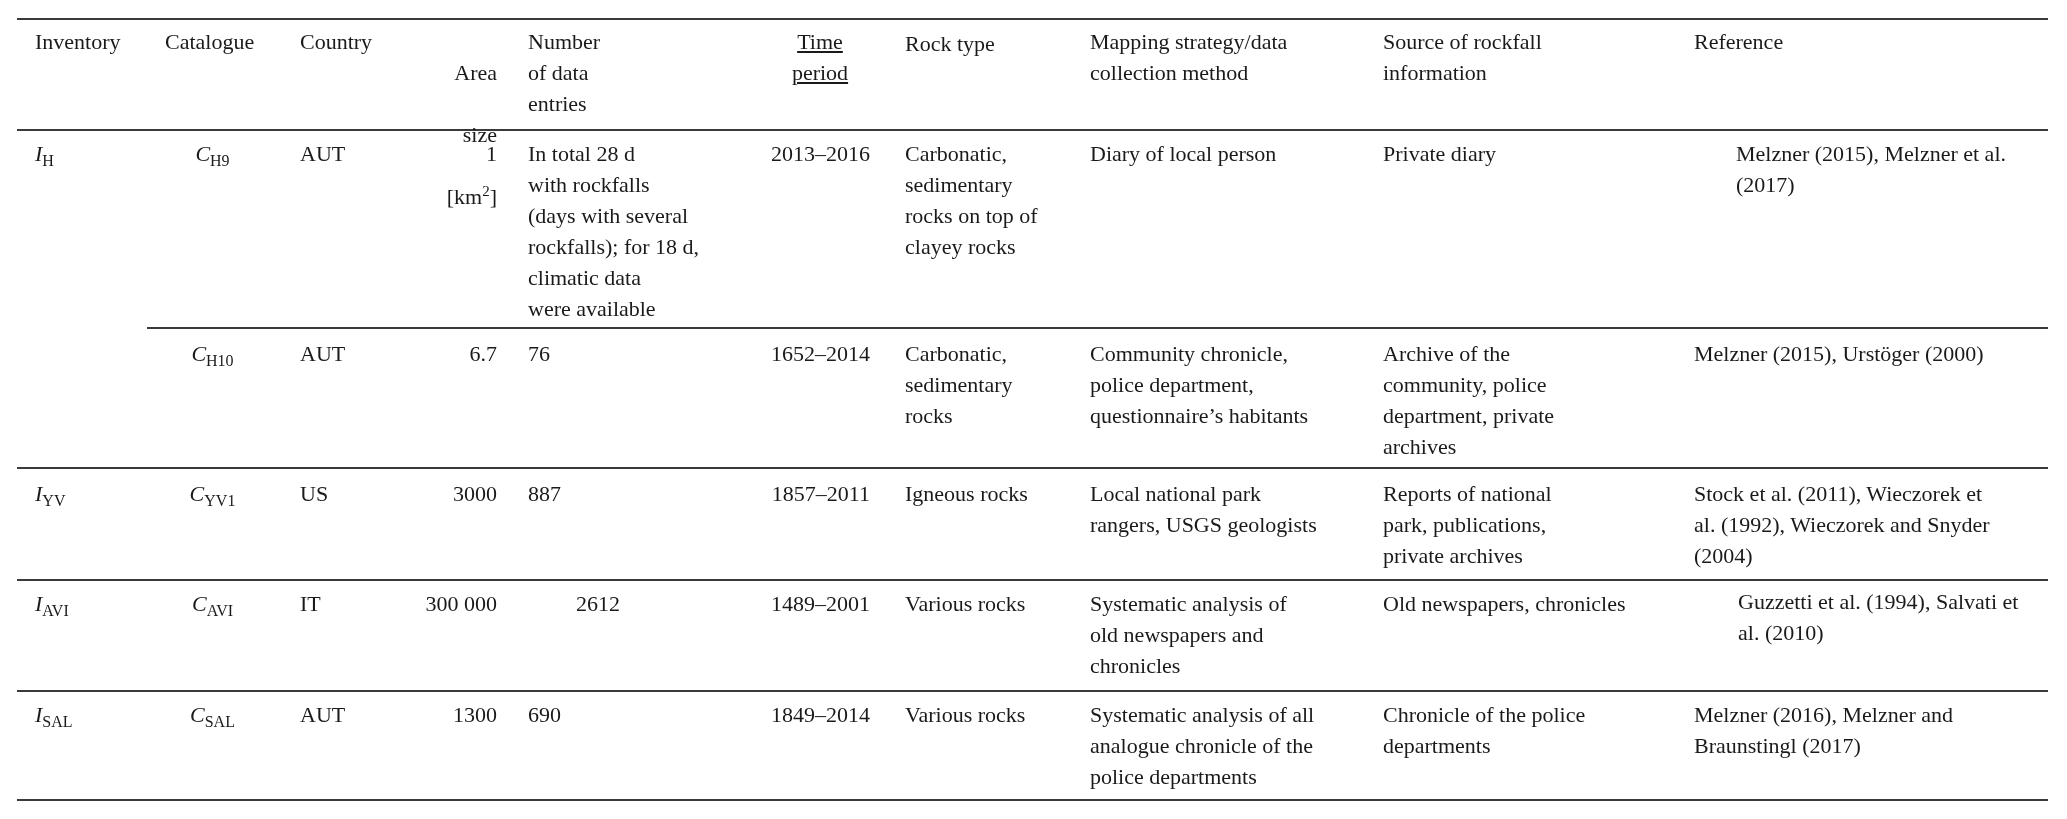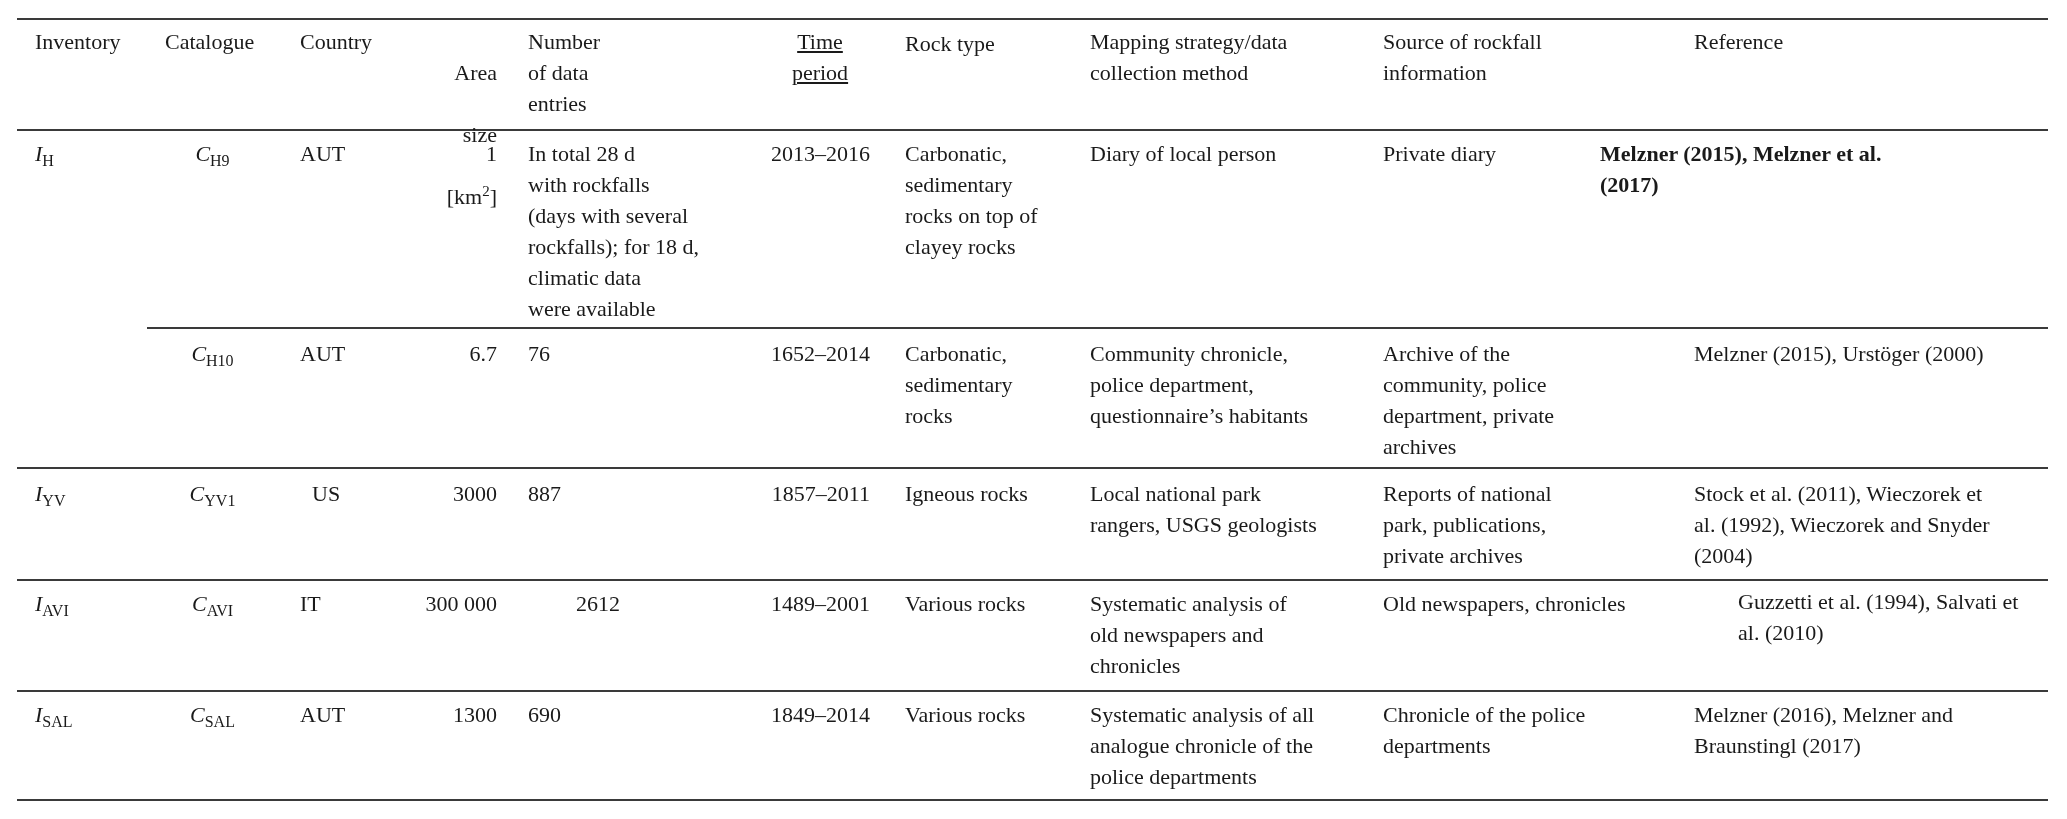--- a/index.html
+++ b/index.html
@@ -61,21 +61,21 @@
 rockfalls); for 18 d,
 climatic data
 were available</div>
   <div class="cell r" style="right:1197px; top:138px;">2013–2016</div>
   <div class="cell" style="left:905px; top:138px;">Carbonatic,
 sedimentary
 rocks on top of
 clayey rocks</div>
   <div class="cell" style="left:1090px; top:138px;">Diary of local person</div>
   <div class="cell" style="left:1383px; top:138px;text-align:center;">Private diary</div>
-  <div class="cell" style="left:1600px; top:138px;font-weight:bold;">Melzner (2015), Melzner et al.
+  <div class="cell" style="left:1736px; top:138px;">Melzner (2015), Melzner et al.
 (2017)</div>
 </div>
 
 <div>
   <div class="cell math c" style="left:150px; width:125px; top:338px;"><i>C</i><sub>H10</sub></div>
   <div class="cell" style="left:300px; top:338px;">AUT</div>
   <div class="cell r" style="right:1570px; top:338px;margin-left:29px;">6.7</div>
   <div class="cell" style="left:528px; top:338px;">76</div>
   <div class="cell r" style="right:1197px; top:338px;">1652–2014</div>
   <div class="cell" style="left:905px; top:338px;">Carbonatic,
@@ -87,21 +87,21 @@
   <div class="cell" style="left:1383px; top:338px;">Archive of the
 community, police
 department, private
 archives</div>
   <div class="cell" style="left:1694px; top:338px;">Melzner (2015), Urstöger (2000)</div>
 </div>
 
 <div>
   <div class="cell math" style="left:35px; top:478px;"><i>I</i><sub>YV</sub></div>
   <div class="cell math c" style="left:150px; width:125px; top:478px;"><i>C</i><sub>YV1</sub></div>
-  <div class="cell" style="left:300px; top:478px;margin-left:12px;">US</div>
+  <div class="cell" style="left:300px; top:478px;">US</div>
   <div class="cell r" style="right:1570px; top:478px;">3000</div>
   <div class="cell" style="left:528px; top:478px;">887</div>
   <div class="cell r" style="right:1197px; top:478px;">1857–2011</div>
   <div class="cell" style="left:905px; top:478px;">Igneous rocks</div>
   <div class="cell" style="left:1090px; top:478px;">Local national park
 rangers, USGS geologists</div>
   <div class="cell" style="left:1383px; top:478px;">Reports of national
 park, publications,
 private archives</div>
   <div class="cell" style="left:1694px; top:478px;">Stock et al. (2011), Wieczorek et

